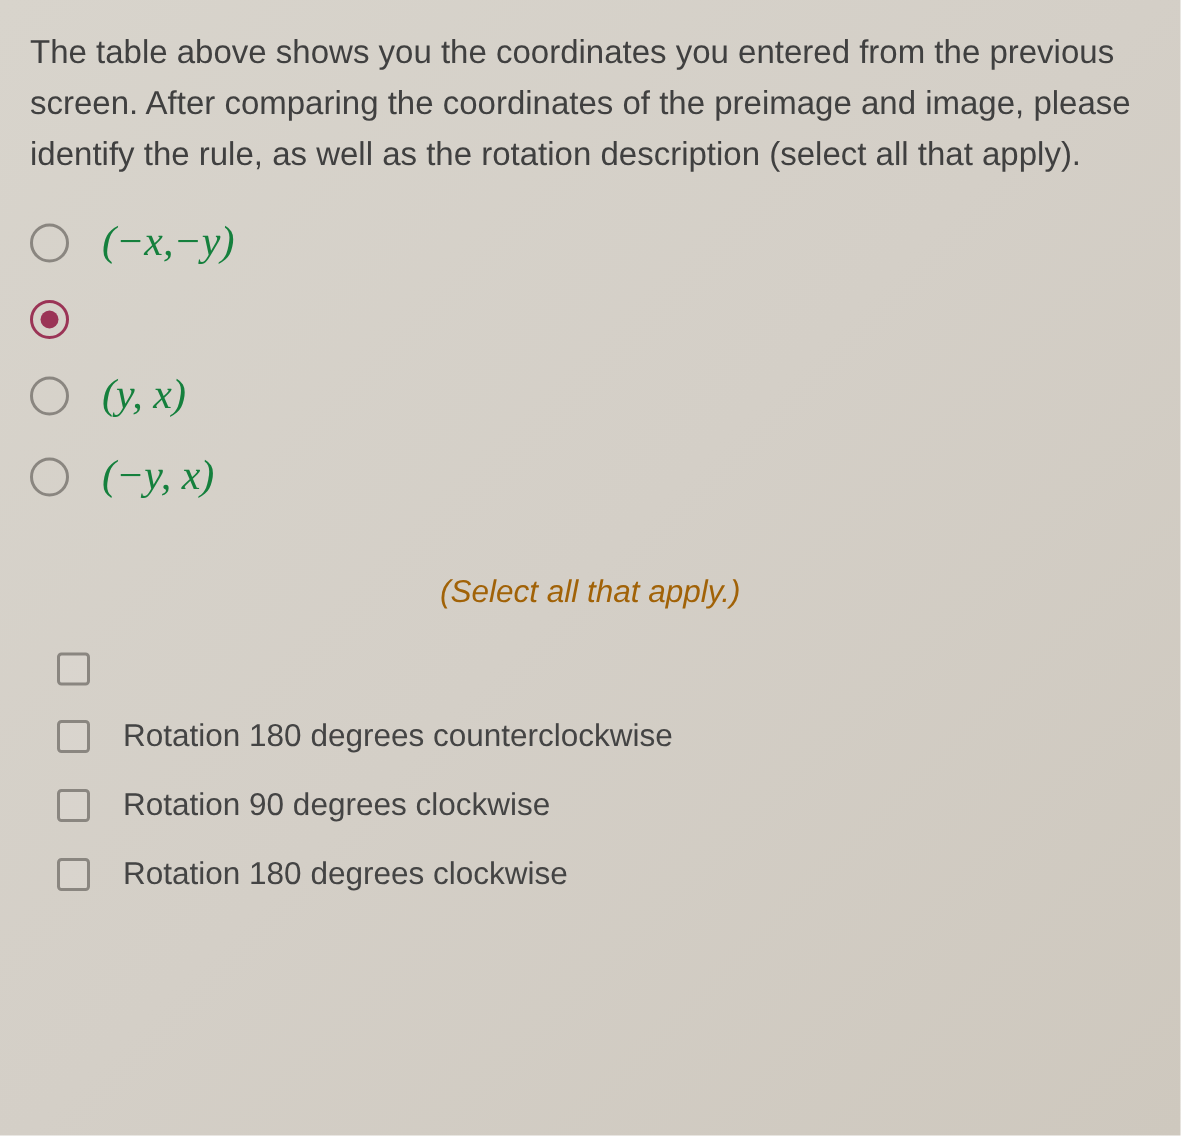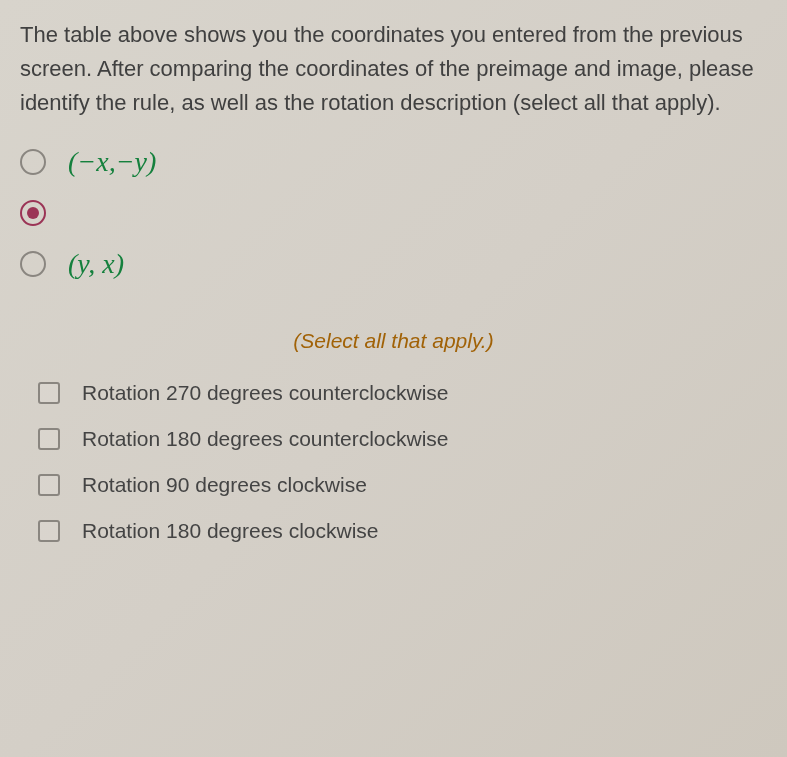--- a/index.html
+++ b/index.html
@@ -99,28 +99,31 @@
     <div class="radio-circle"></div>
     <span class="option-label">(−x,−y)</span>
   </div>
   <div class="radio-option">
     <div class="radio-circle selected"></div>
   </div>
   <div class="radio-option">
     <div class="radio-circle"></div>
     <span class="option-label">(y, x)</span>
   </div>
+  <div class="radio-option">
+    <div class="radio-circle"></div>
+    <span class="option-label">(−y, x)</span>
+  </div>
 </div>
 
 <div class="instruction-text">(Select all that apply.)</div>
 
 <div class="checkbox-group">
   <div class="checkbox-option">
     <div class="checkbox-square"></div>
-    <span class="checkbox-label">Rotation 270 degrees counterclockwise</span>
   </div>
   <div class="checkbox-option">
     <div class="checkbox-square"></div>
     <span class="checkbox-label">Rotation 180 degrees counterclockwise</span>
   </div>
   <div class="checkbox-option">
     <div class="checkbox-square"></div>
     <span class="checkbox-label">Rotation 90 degrees clockwise</span>
   </div>
   <div class="checkbox-option">

